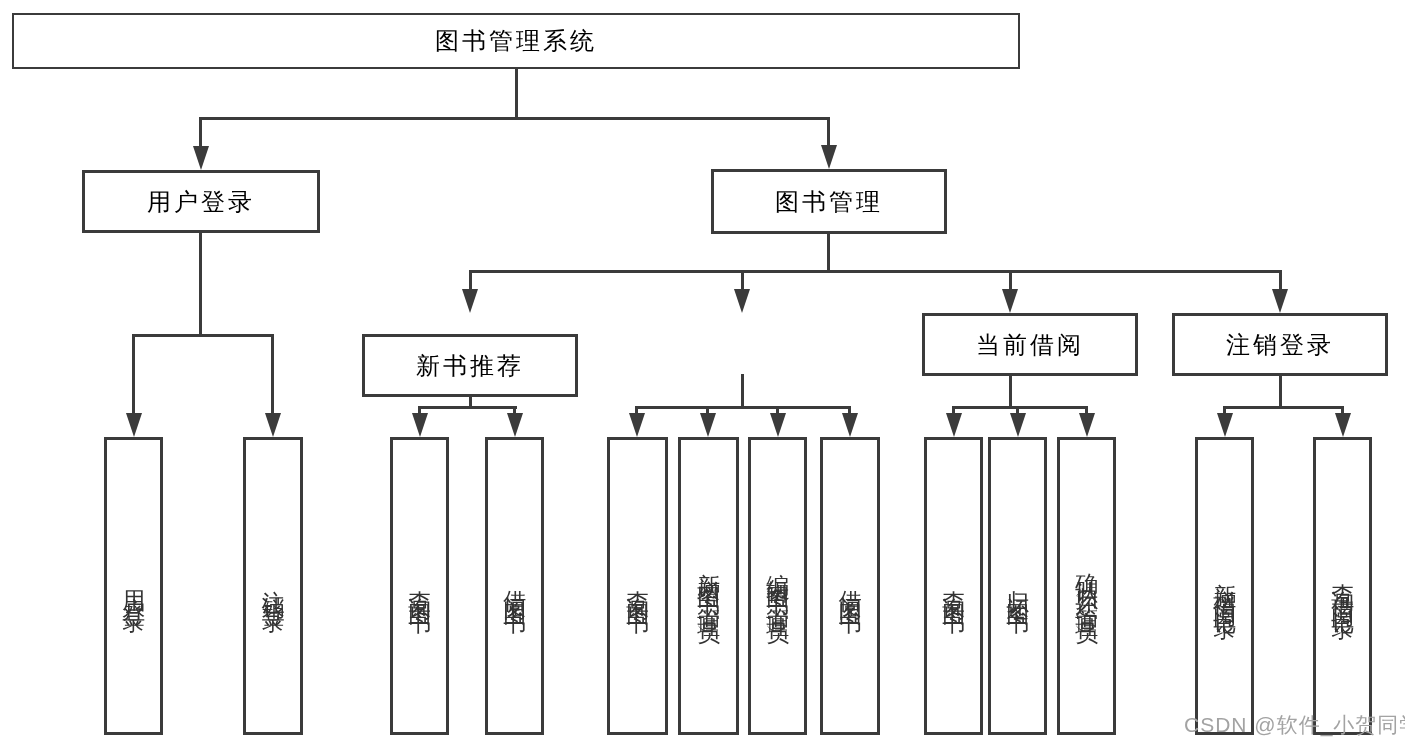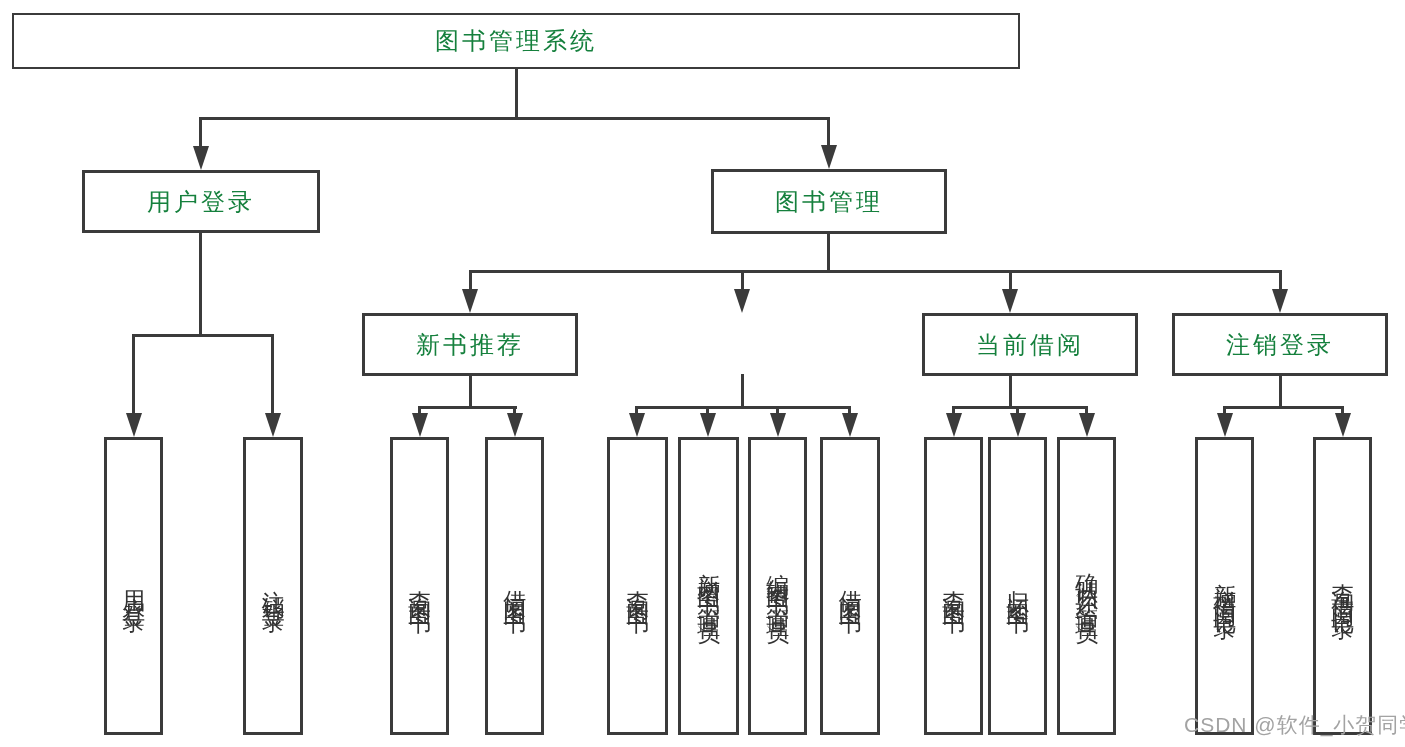--- a/index.html
+++ b/index.html
@@ -15,21 +15,21 @@
   .hnode {
     position: absolute;
     box-sizing: border-box;
     background: #ffffff;
     border: 3px solid #3b3b3b;
     display: flex;
     align-items: center;
     justify-content: center;
     font-size: 24px;
     letter-spacing: 3px;
-    color: #15803d;
+    color: #000000;
     z-index: 2;
     white-space: nowrap;
   }
   .vnode {
     position: absolute;
     top: 437px;
     height: 298px;
     width: 59px;
     box-sizing: border-box;
     background: #ffffff;
@@ -42,21 +42,21 @@
     font-size: 23px;
     letter-spacing: 7px;
     line-height: 1.1;
     color: #333333;
     z-index: 2;
   }
   .root    { left:12px;  top:13px;  width:1008px; height:56px; border-width:2px; }
   .n-ulogin{ left:82px;  top:170px; width:238px; height:63px; }
   .n-bmgmt { left:711px; top:169px; width:236px; height:65px; }
   .n-l3    { top:313px; width:216px; height:63px; }
-  .n-rec   { left:362px; }
+  .n-rec   { left:362px;margin-top:21px; }
   .n-bor   { left:634px; }
   .n-cur   { left:902px;margin-left:20px; }
   .n-hist  { left:1172px; }
   
   .vline { position:absolute; width:3px;  background:#3b3b3b; z-index:1; }
   .hline { position:absolute; height:3px; background:#3b3b3b; z-index:1; }
   .arrow {
     position:absolute; width:0; height:0; z-index:1;
     border-left:8px solid transparent;
     border-right:8px solid transparent;

